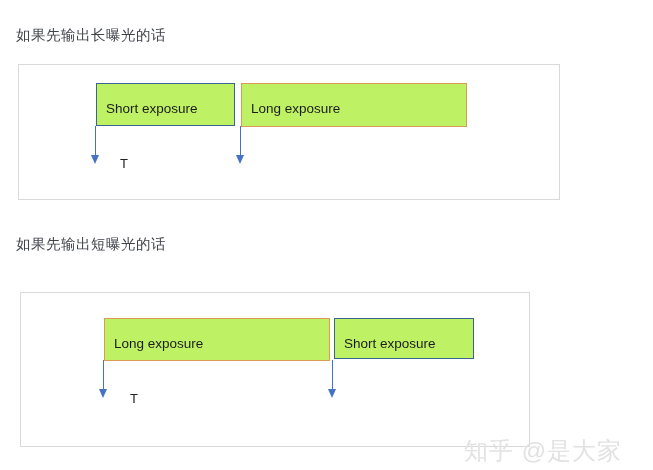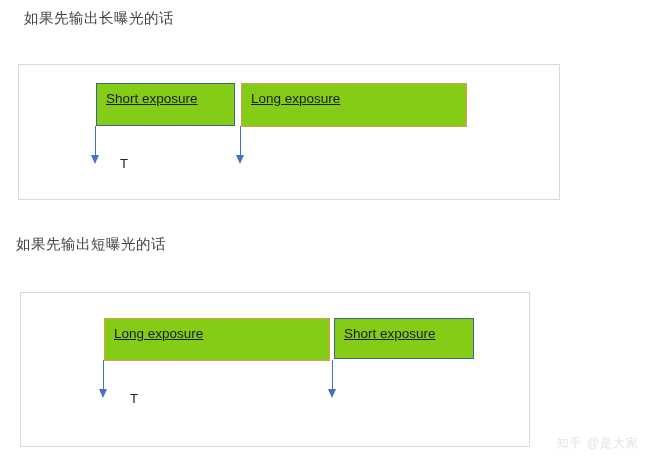--- a/index.html
+++ b/index.html
@@ -10,38 +10,37 @@
     font-family:"Liberation Sans","DejaVu Sans",sans-serif;
     overflow:hidden;
   }
   .heading {
     position:absolute;
     left:16px;
     font-size:14.5px;
     color:#40454b;
     letter-spacing:0.5px;
   }
-  #heading-long-first  { top:9px;margin-left:8px; }
+  #heading-long-first  { top:26px; }
   #heading-short-first { top:235px;font-family:Liberation Serif, serif; }
 
   .panel {
     position:absolute;
     background:#ffffff;
     border:1px solid var(--container-border,#d9d9d9);
   }
   #panel-long-first  { left:18px; top:64px;  width:542px; height:136px; }
   #panel-short-first { left:20px; top:292px; width:510px; height:155px; }
 
   .exp-box {
     position:absolute;
-    background:#84cc16;
-    padding:7px 0 0 9px;
+    background:#bef264;
+    padding:17px 0 0 9px;
     font-size:13.5px;
     color:#1c1c1c;
-    text-decoration:underline;
   }
   .exp-box.short { border:1.6px solid var(--short-border,#3c6490); }
   .exp-box.long  { border:1.6px solid var(--long-border,#d99b55); }
 
   
   #d1-box-short { left:77px;  top:18px; width:139px; height:43px; }
   #d1-box-long  { left:222px; top:18px; width:226px; height:44px; }
   #d1-arrow-1   { left:72px;  top:61px; }
   #d1-arrow-2   { left:217px; top:61px; }
   #d1-t         { left:101px; top:91px; }
@@ -65,22 +64,22 @@
     border-right:4.5px solid transparent;
     border-top:9px solid var(--arrow,#4472c4);
   }
   .t-label {
     position:absolute;
     font-size:13px;
     color:#222222;
   }
   #watermark {
     position:absolute;
-    right:14px; top:435px;
-    font-size:12px;
+    right:31px; top:435px;
+    font-size:24px;
     color:var(--watermark,#e2e2e2);
     letter-spacing:1px;
     white-space:nowrap;
     margin-left:48px;
   }
 </style>
 </head>
 <body>
 
 <div id="heading-long-first" class="heading">如果先输出长曝光的话</div>

